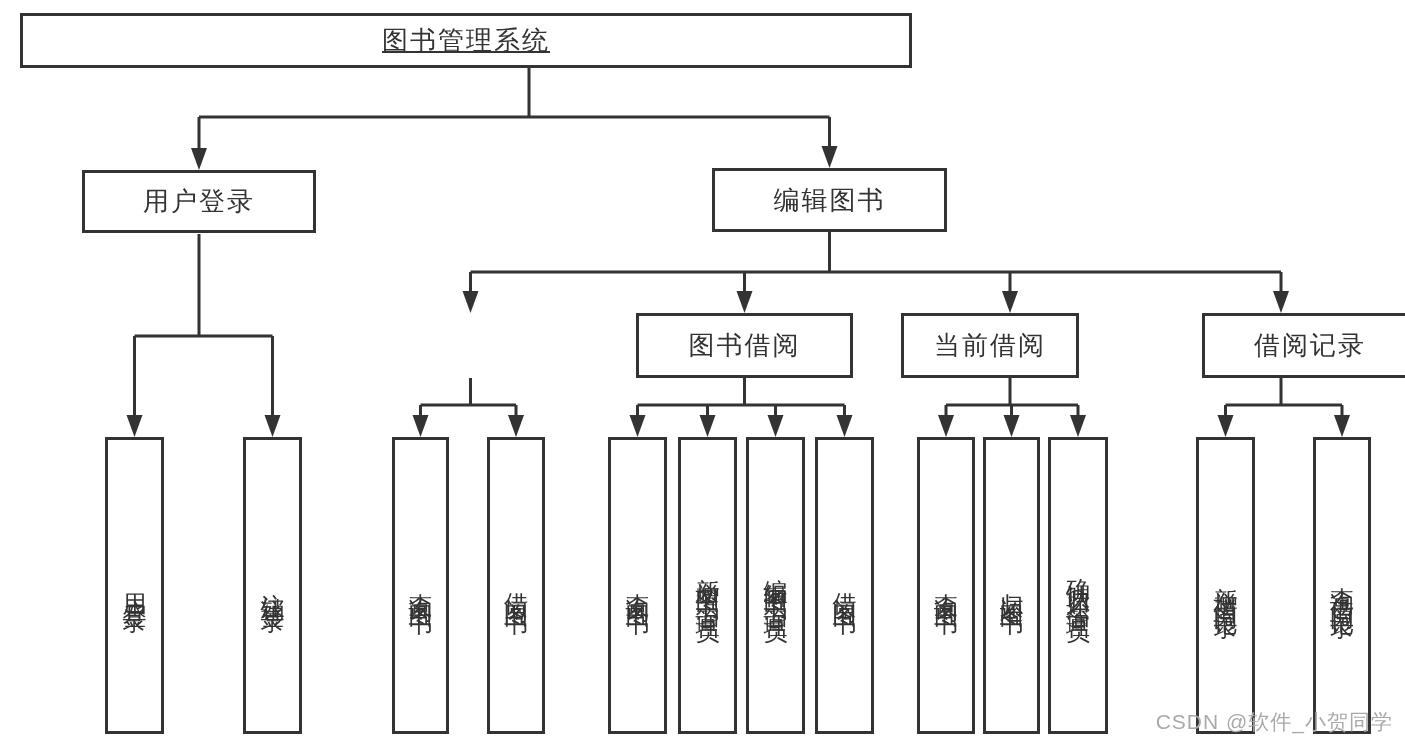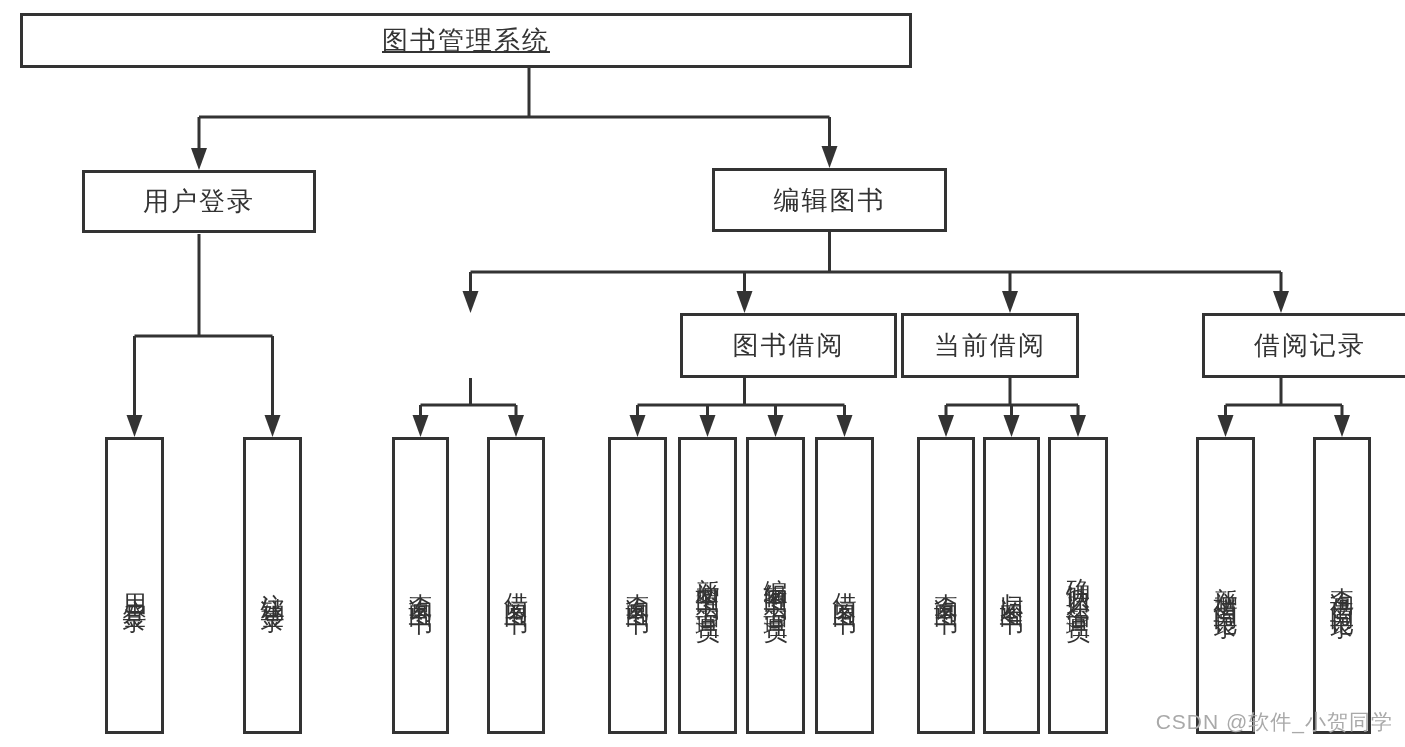--- a/index.html
+++ b/index.html
@@ -101,21 +101,21 @@
     <span>图书管理系统</span>
   </div>
 
   <div class="hbox" style="left:82px;top:170px;width:234px;height:63px;">
     <span>用户登录</span>
   </div>
   <div class="hbox" style="left:712px;top:168px;width:235px;height:64px;">
     <span>编辑图书</span>
   </div>
 
-  <div class="hbox" style="left:636px;top:313px;width:217px;height:65px;margin-left:44px;">
+  <div class="hbox" style="left:636px;top:313px;width:217px;height:65px;">
     <span>图书借阅</span>
   </div>
   <div class="hbox" style="left:901px;top:313px;width:178px;height:65px;">
     <span>当前借阅</span>
   </div>
   <div class="hbox" style="left:1173px;top:313px;width:216px;height:65px;margin-left:29px;">
     <span>借阅记录</span>
   </div>
 
   <div class="vbox" style="left:105px;width:59px;">

